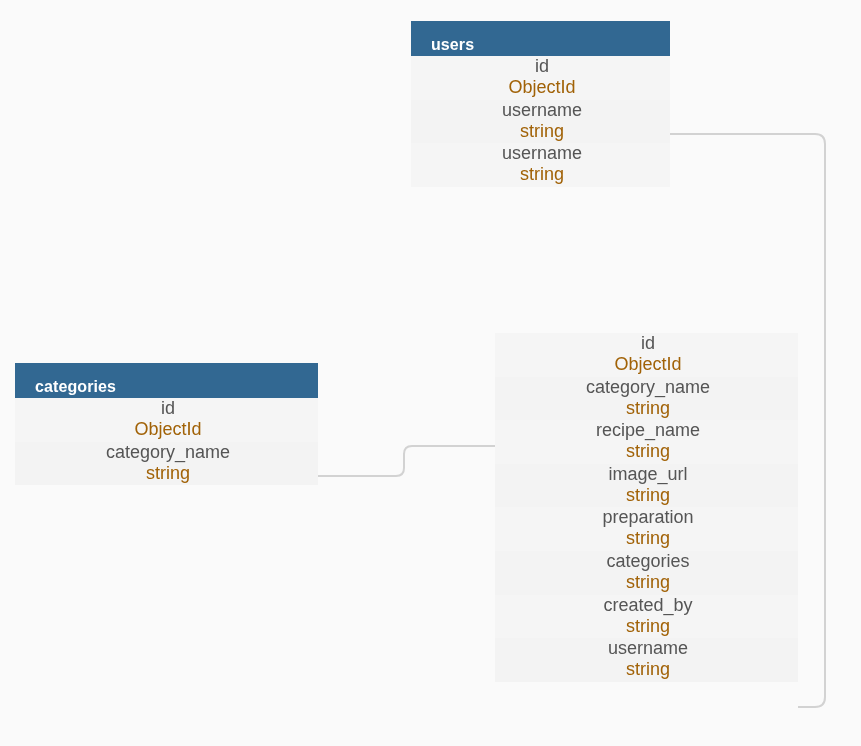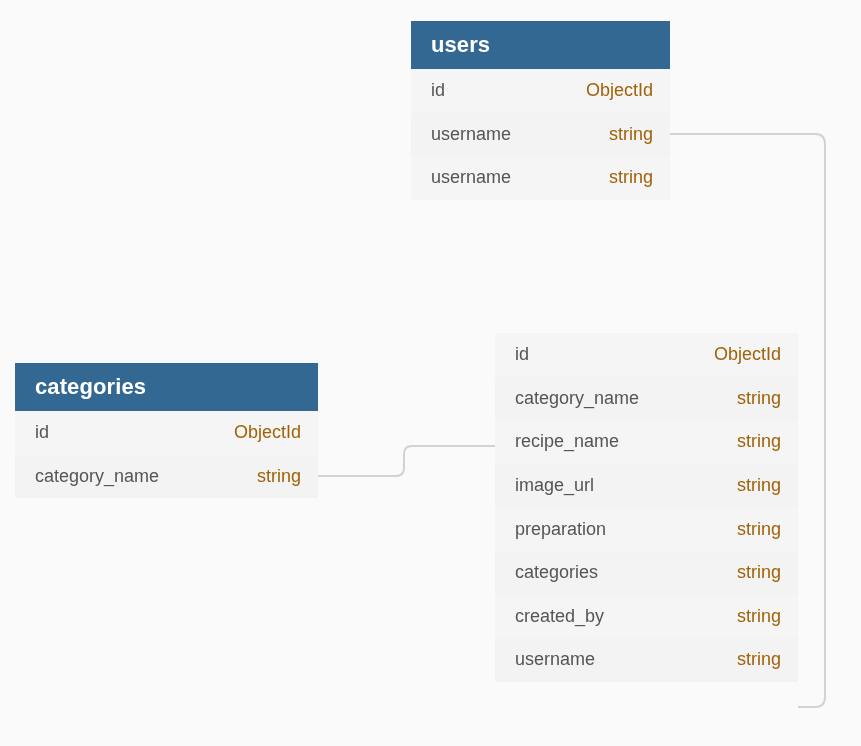--- a/index.html
+++ b/index.html
@@ -29,38 +29,38 @@
       fill: none;
       stroke: #d2d2d2;
       stroke-width: 2;
     }
     .table {
       position: absolute;
       background: #f4f4f4;
       box-sizing: border-box;
     }
     .table-header {
-      height: 48px;
+      height: 35px;
       background: #326892;
       color: #ffffff;
       font-weight: bold;
-      font-size: 22px;
+      font-size: 16px;
       line-height: 48px;
       padding-left: 20px;
       box-sizing: border-box;
       letter-spacing: 0.1px;
     }
     .row {
       height: 43.6px;
       display: flex;
       align-items: center;
-      justify-content: space-between;
       padding: 0 17px 0 20px;
       box-sizing: border-box;
       font-size: 18px;
+      flex-direction: column;
     }
     .row:nth-child(odd) {
       background: #f5f5f5;
     }
     .row:nth-child(even) {
       background: #f3f3f3;
     }
     .field-name {
       color: #555555;
     }

